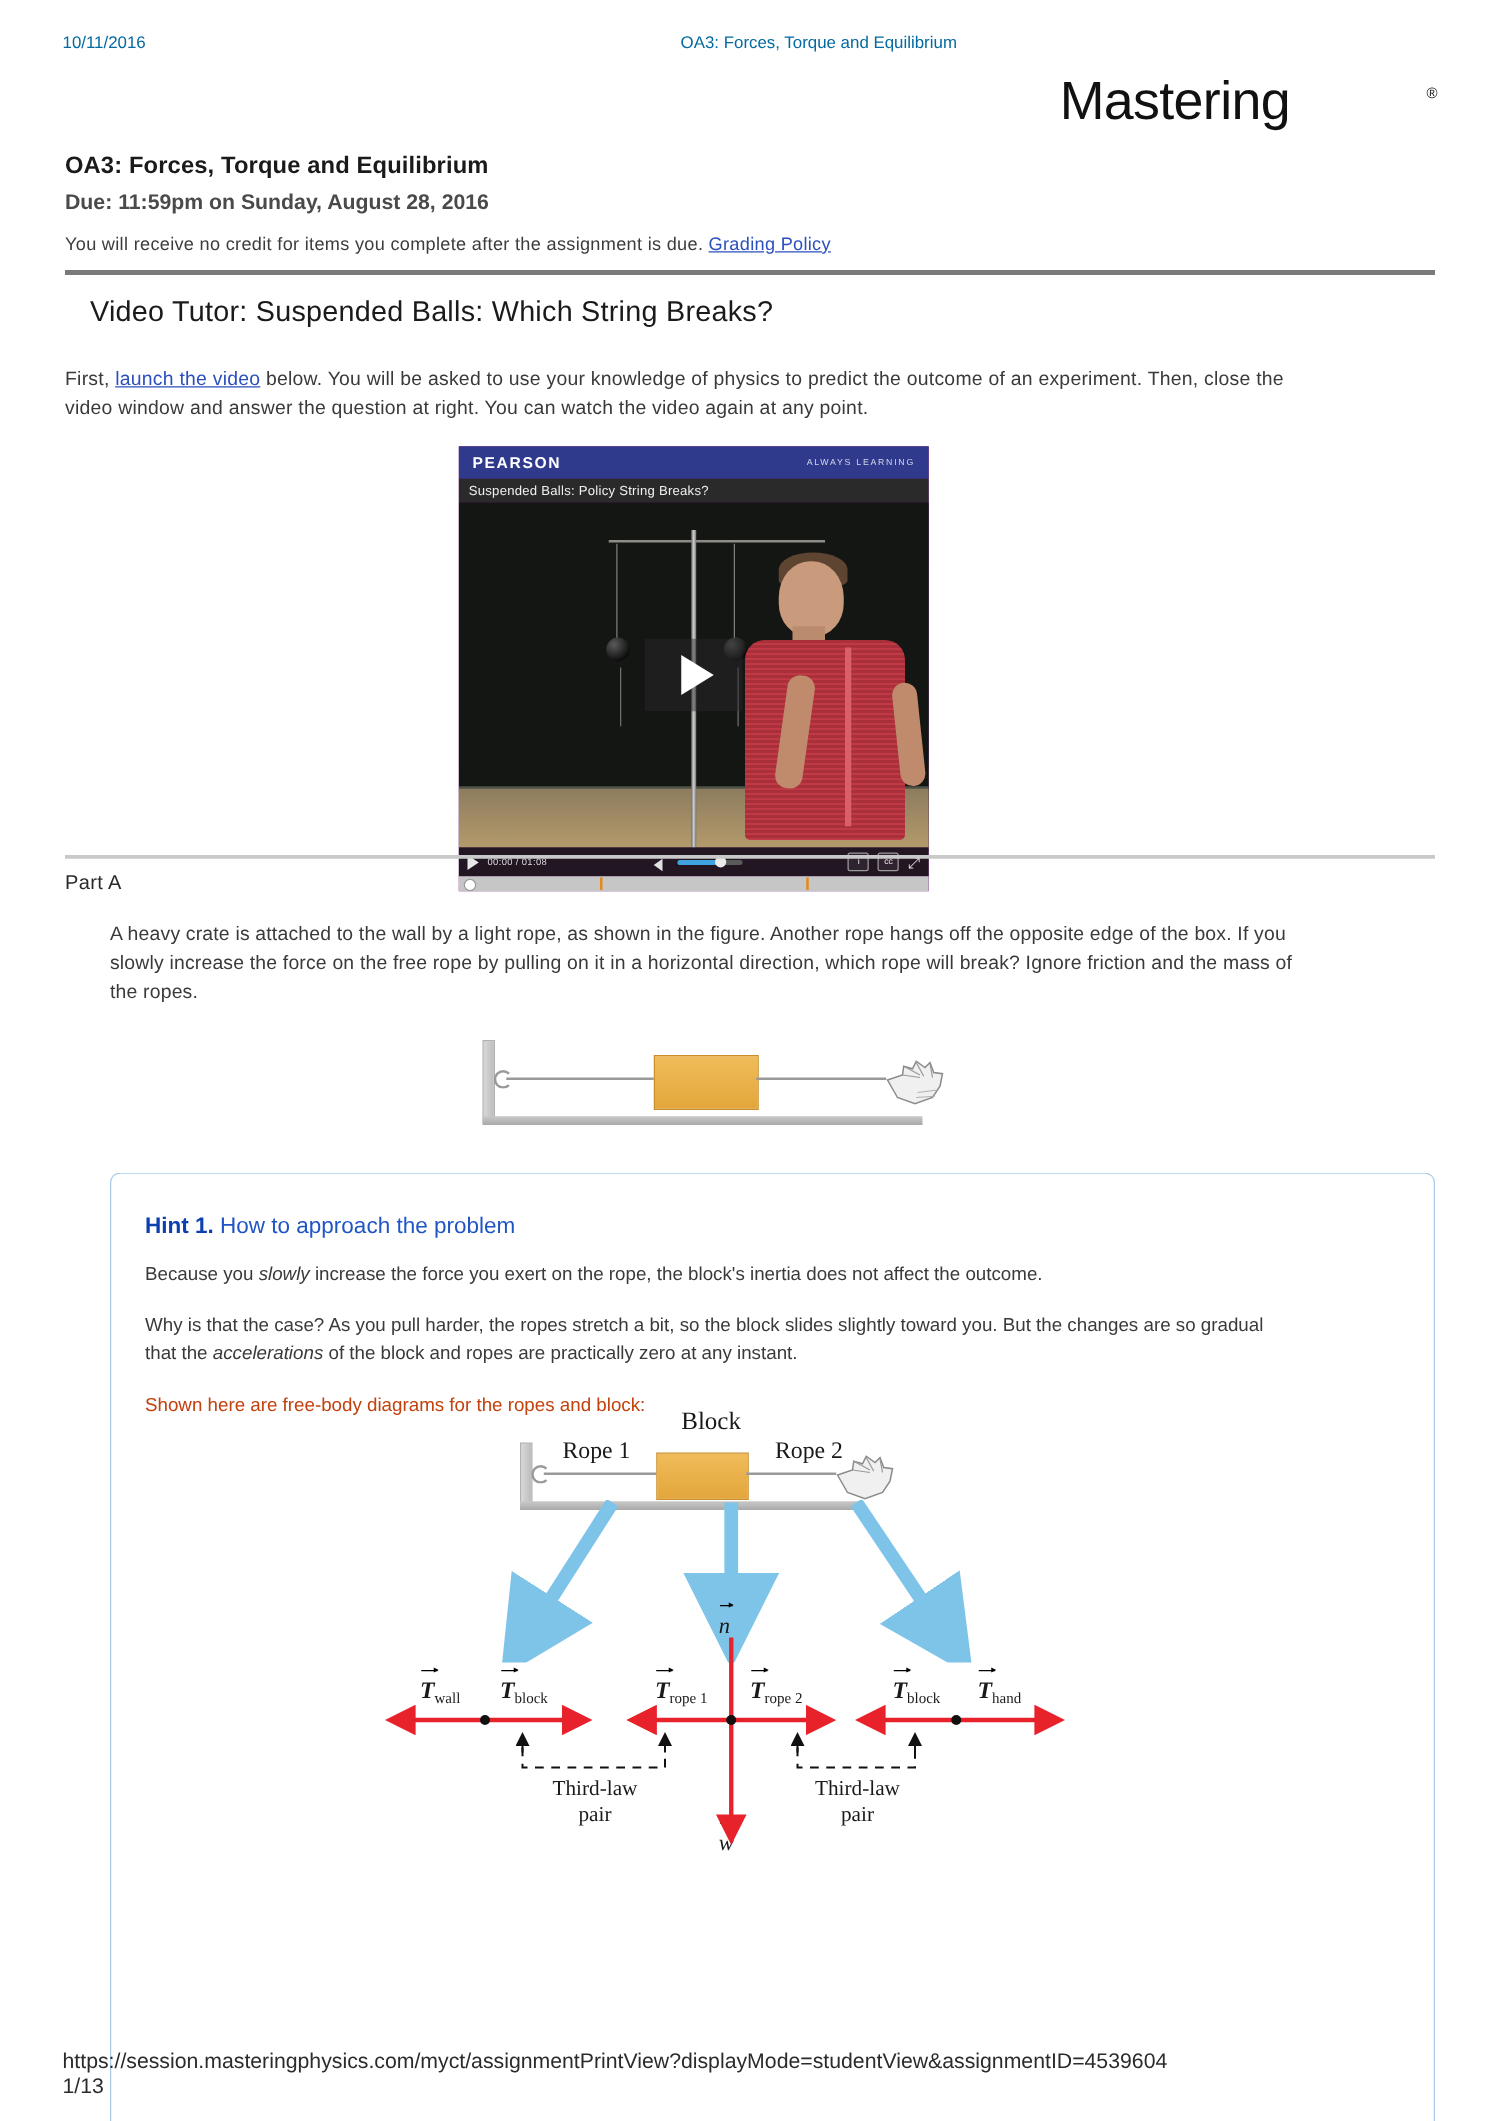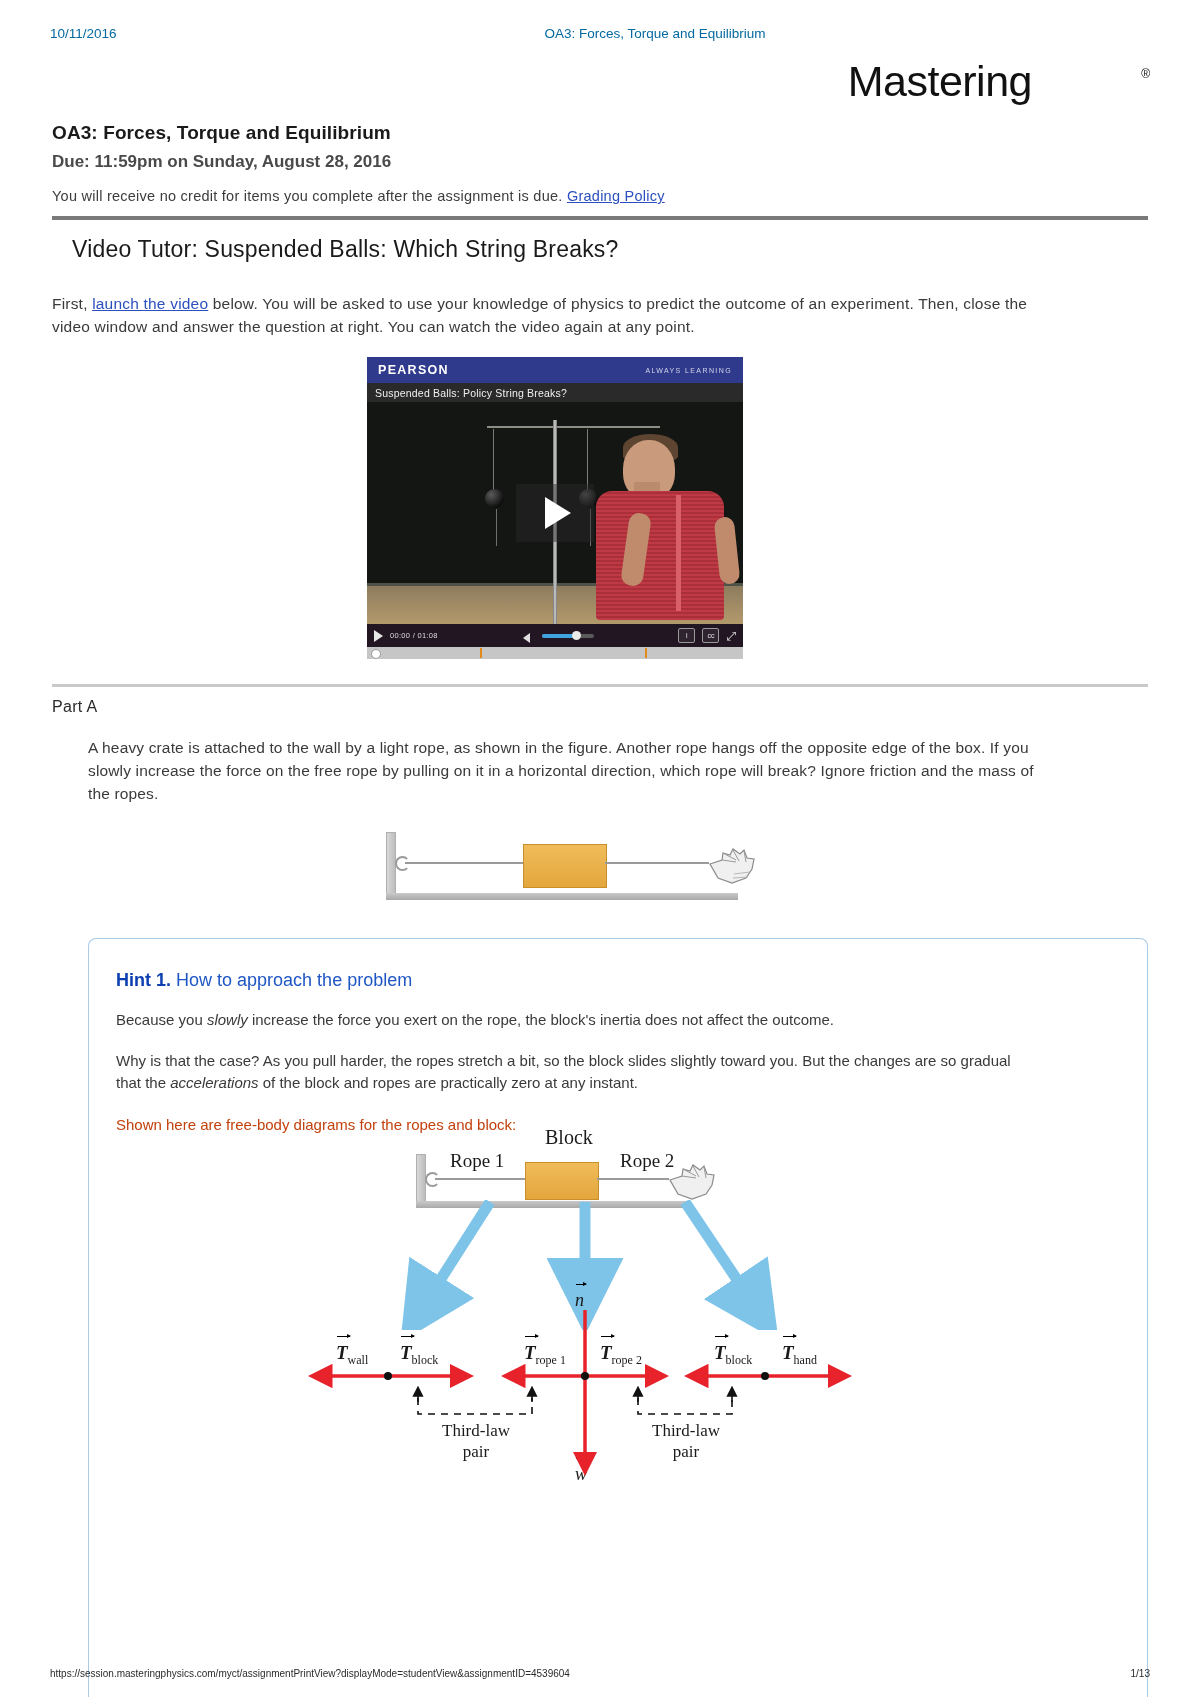--- a/index.html
+++ b/index.html
@@ -133,21 +133,21 @@
     color: #3a3a3a;
     letter-spacing: 0.2px;
   }
 
   
   .video {
     position: absolute;
     top: 357px;
     left: 367px;
     width: 376px;
-    height: 302px;
+    height: 356px;
     background: #701a75;
     overflow: hidden;
     text-decoration: underline;
   }
   .video-topbar {
     position: absolute;
     top: 0; left: 0; right: 0;
     height: 26px;
     background: #2f3a8c;
     display: flex;
@@ -596,22 +596,23 @@
   }
 
   
   .footer {
     position: absolute;
     bottom: 18px;
     left: 50px;
     right: 50px;
     display: flex;
     justify-content: space-between;
-    font-size: 10px;
+    font-size: 17px;
     color: #2b2b2b;
+    flex-direction: column;
   }
   em { font-style: italic; }
 </style>
 </head>
 <body>
 
 <div class="page">
 
   <div class="print-header">
     <span class="ph-date">10/11/2016</span>

